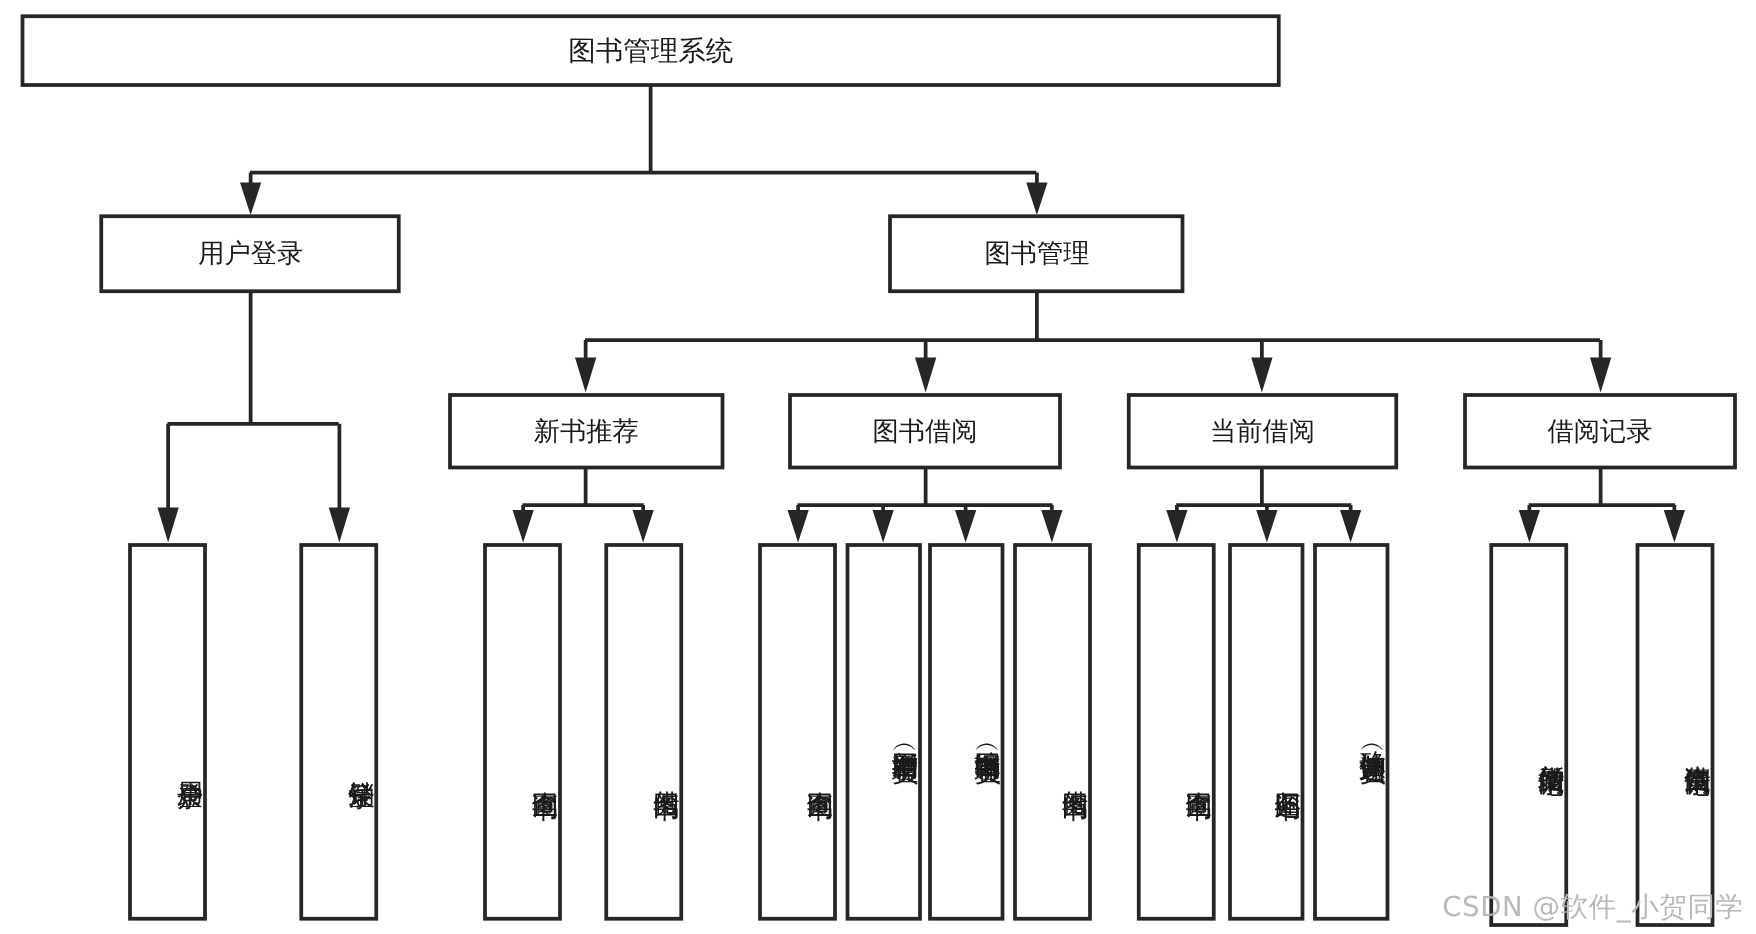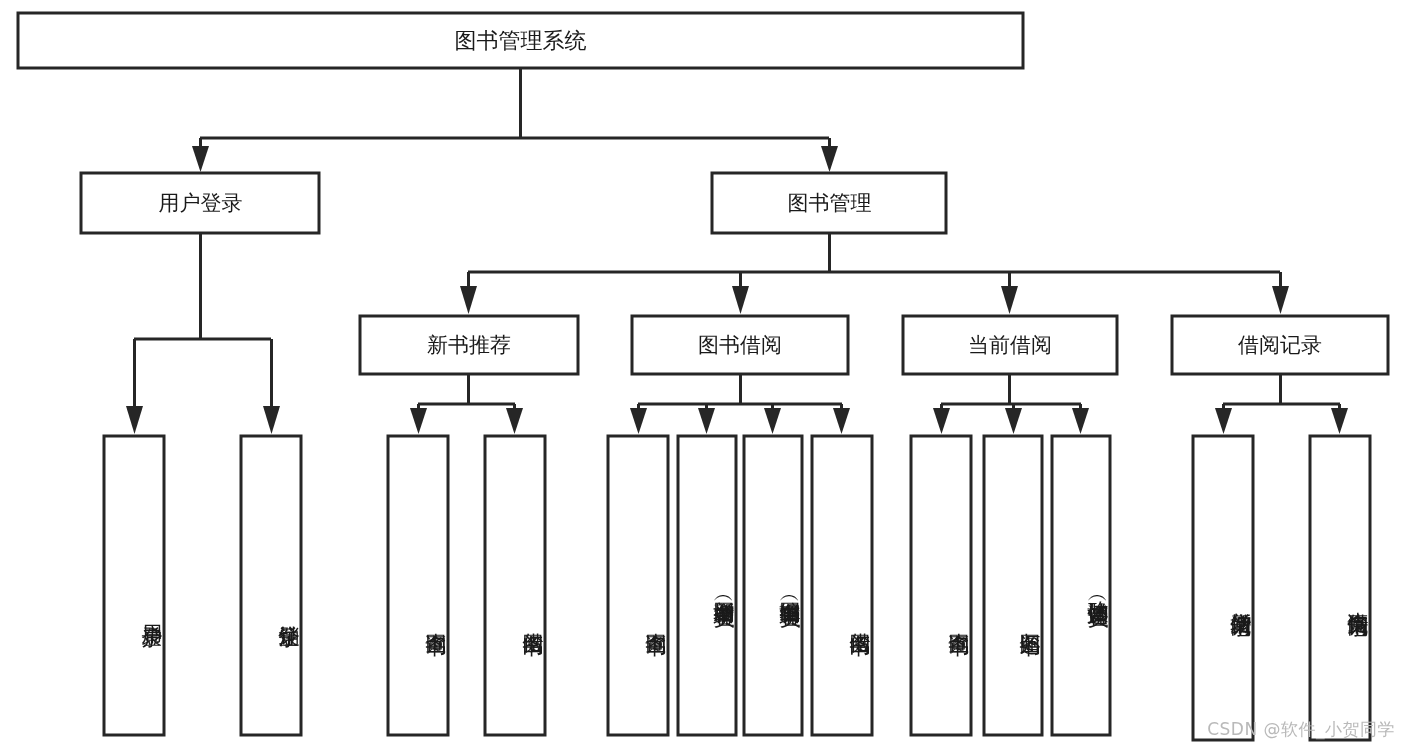--- a/index.html
+++ b/index.html
@@ -67,21 +67,21 @@
     pointer-events: none;
     display: flex;
     align-items: flex-start;
     justify-content: center;
   }
   .watermark {
     position: absolute;
     right: 10px;
     bottom: 6px;
     font-family: "DejaVu Sans", "Liberation Sans", sans-serif;
-    font-size: 17px;
+    font-size: 22px;
     color: #b9b9b9;
     white-space: nowrap;
     letter-spacing: 0.5px;
   }
 </style>
 </head>
 <body>
 
 <div id="diagram-root">
 

